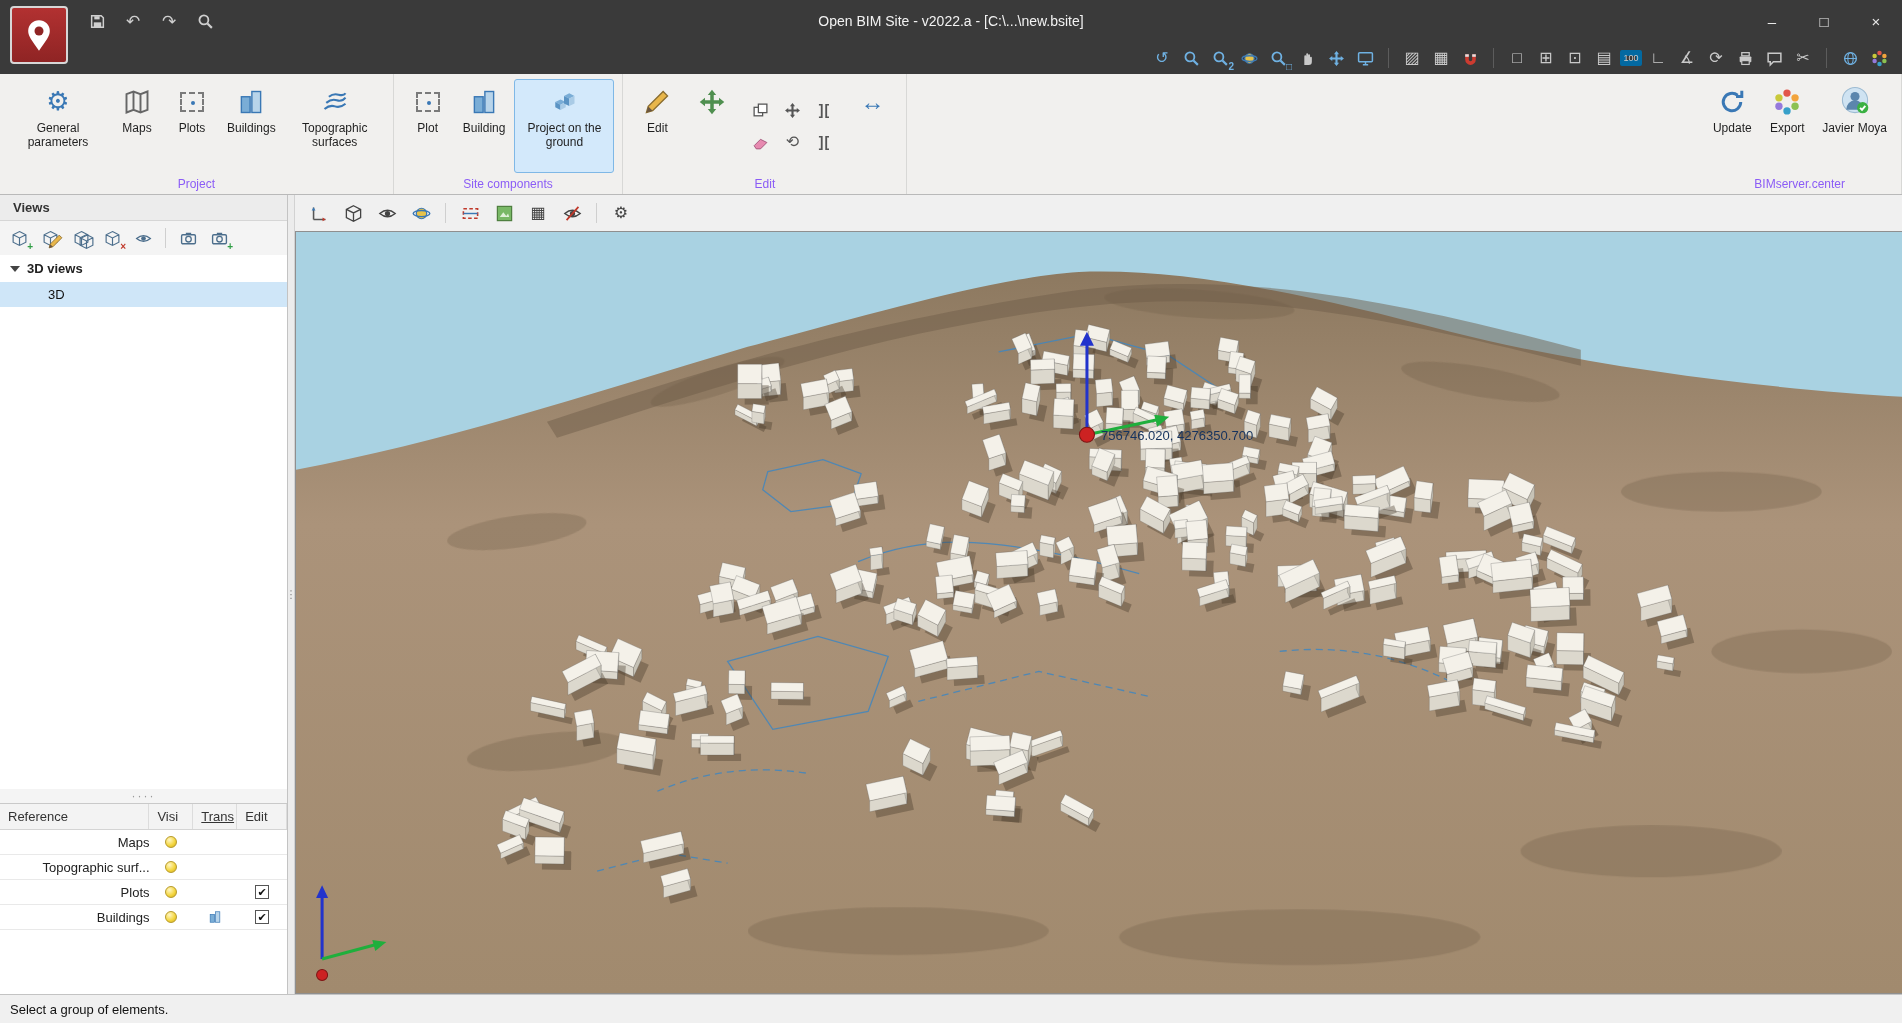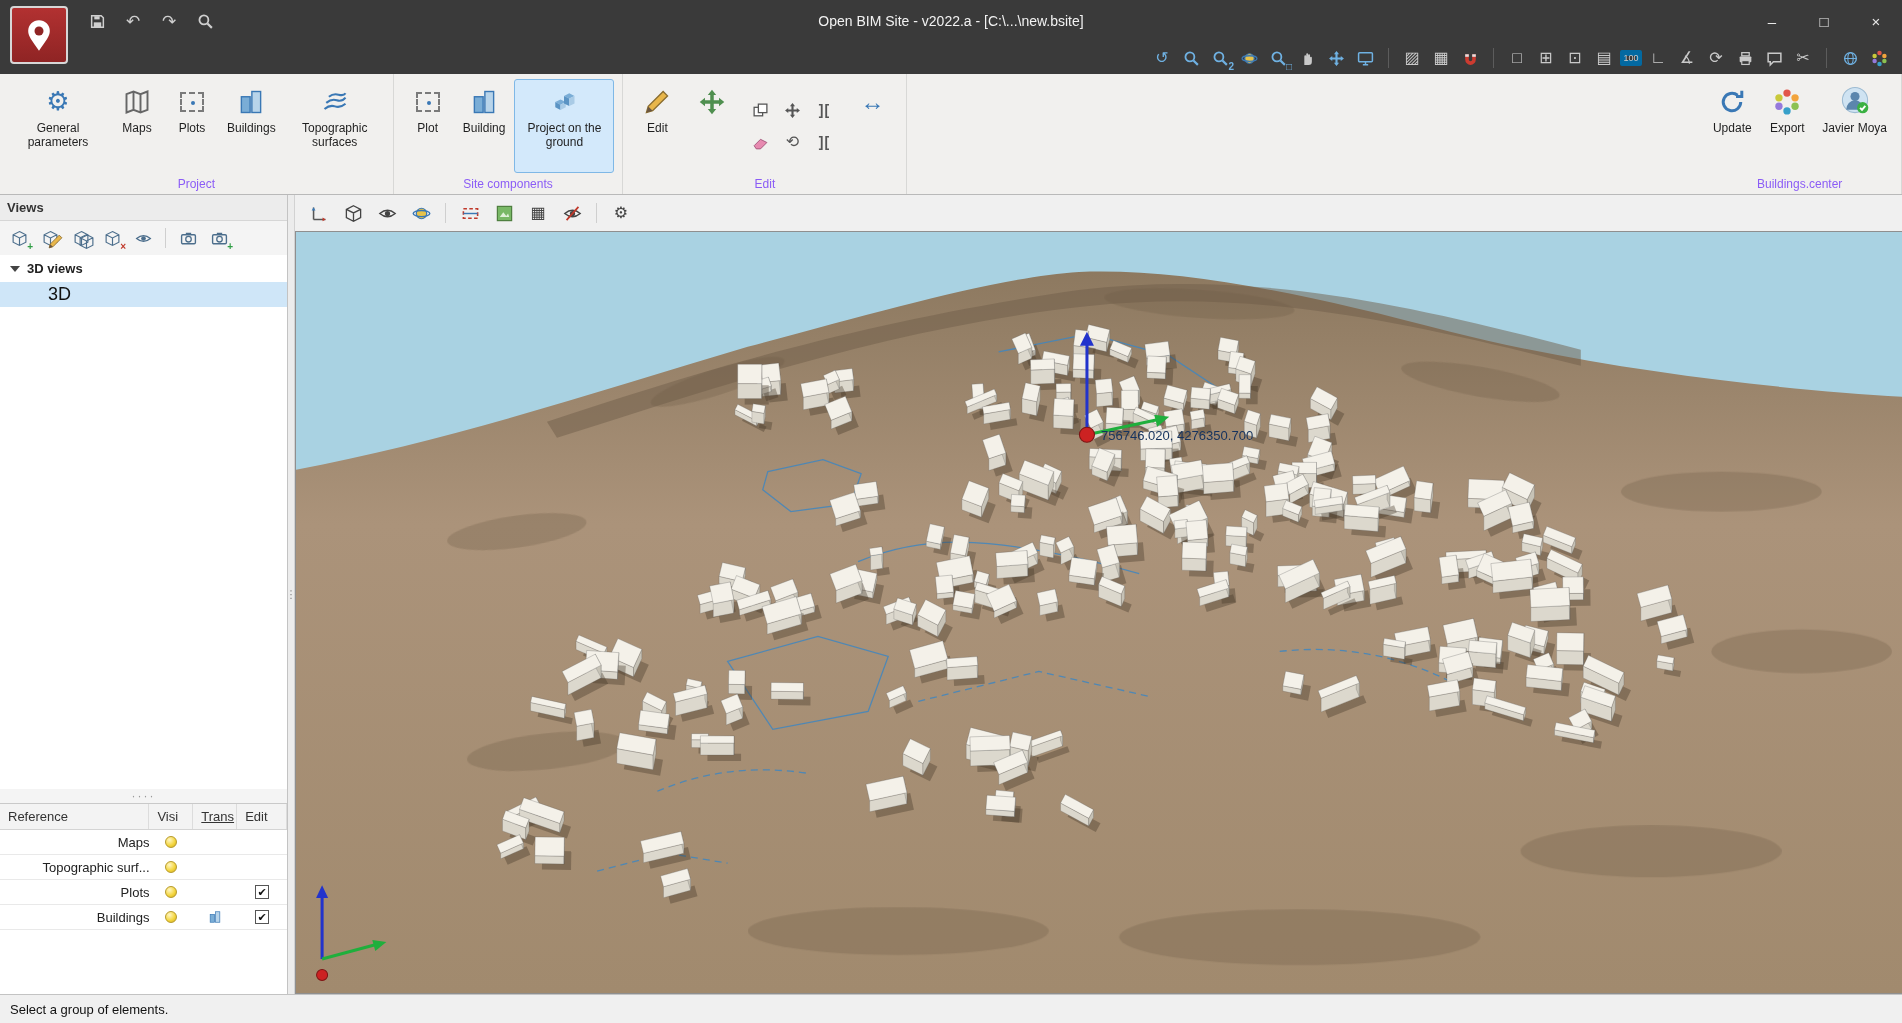--- a/index.html
+++ b/index.html
@@ -50,31 +50,31 @@
   .editcluster .icn { color:#555; width:30px; height:30px; border:1px solid transparent; }
   .measure-btn { font-size:24px; color:#3a78b5; width:52px; }
   .brackets { font-size:14px; font-weight:bold; letter-spacing:1px; }
   .avatar-wrap { position:relative; width:32px; height:32px; }
   .avatar-wrap svg { width:32px; height:32px; }
 
   
   .main { flex:1; display:flex; min-height:0; }
   .sidebar { width:288px; background:#f4f4f4; border-right:1px solid #c3c3c3; display:flex; flex-direction:column; }
   .views-header { height:26px; background:#ececec; border-bottom:1px solid #d6d6d6; font-weight:bold;
-    font-size:13px; color:#333; display:flex; align-items:center; padding-left:7px; }
+    font-size:13px; color:#333; display:flex; align-items:center; padding-left:13px; }
   .views-toolbar { height:34px; display:flex; align-items:center; gap:5px; padding:0 6px; background:#f4f4f4; }
   .views-toolbar .icn { color:#4c6e8c; }
   .views-toolbar .icn .ov.green { color:#2f9e44; }
   .views-toolbar .icn .ov.red { color:#c0392b; }
   .vsep { width:1px; height:20px; background:#cfcfcf; margin:0 4px; }
   .tree-panel { flex:1; background:#fff; overflow:hidden; }
   .tree-group { display:flex; align-items:center; gap:7px; height:27px; padding-left:10px;
     font-weight:bold; font-size:13px; color:#222; }
   .chev { width:0; height:0; border-left:5px solid transparent; border-right:5px solid transparent; border-top:6px solid #444; }
-  .tree-item { height:25px; display:flex; align-items:center; padding-left:48px; font-size:18px; background:#cfe6f8; color:#111; }
+  .tree-item { height:25px; display:flex; align-items:center; padding-left:48px; font-size:13px; background:#cfe6f8; color:#111; }
   .splitdots { height:14px; display:flex; align-items:center; justify-content:center; color:#9a9a9a;
     font-size:12px; letter-spacing:2px; background:#f4f4f4; }
   .ref-table { background:#fff; border-top:1px solid #c9c9c9; font-size:13px; color:#222;text-align:right; }
   .rt-row { display:flex; height:25px; align-items:center; border-bottom:1px solid #e9e9e9; }
   .rt-head { height:26px; background:#f3f3f3; border-bottom:1px solid #d4d4d4; color:#333; }
   .rt-head .c { border-right:1px solid #dcdcdc; height:100%; display:flex; align-items:center; }
   .c { padding-left:8px; }
   .c1 { width:150px; } .c2 { width:44px; } .c3 { width:44px;text-decoration:underline; } .c4 { width:50px; }
   .ccenter { display:flex; align-items:center; justify-content:center; padding-left:0; }
   .bulb { width:12px; height:12px; border-radius:50%; background:radial-gradient(circle at 35% 30%, #fff6c4, #f3d43a 60%, #caa727); border:1px solid #b79a2a; }
@@ -483,21 +483,21 @@
         </button>
         <button class="rbtn">
           <span class="ric">
               <span class="avatar-wrap"><svg>
                   <use href="#s-person"></use>
                 </svg></span>
             </span>
           <span>Javier Moya</span>
         </button>
       </div>
-      <div class="rlabel">Buildings.center</div>
+      <div class="rlabel">BIMserver.center</div>
     </div>
   </nav>
 
   <div class="main">
     <aside class="sidebar">
       <div class="views-header">Views</div>
       <div class="views-toolbar">
         <button class="icn">
             <svg>
               <use href="#s-cube"></use>

